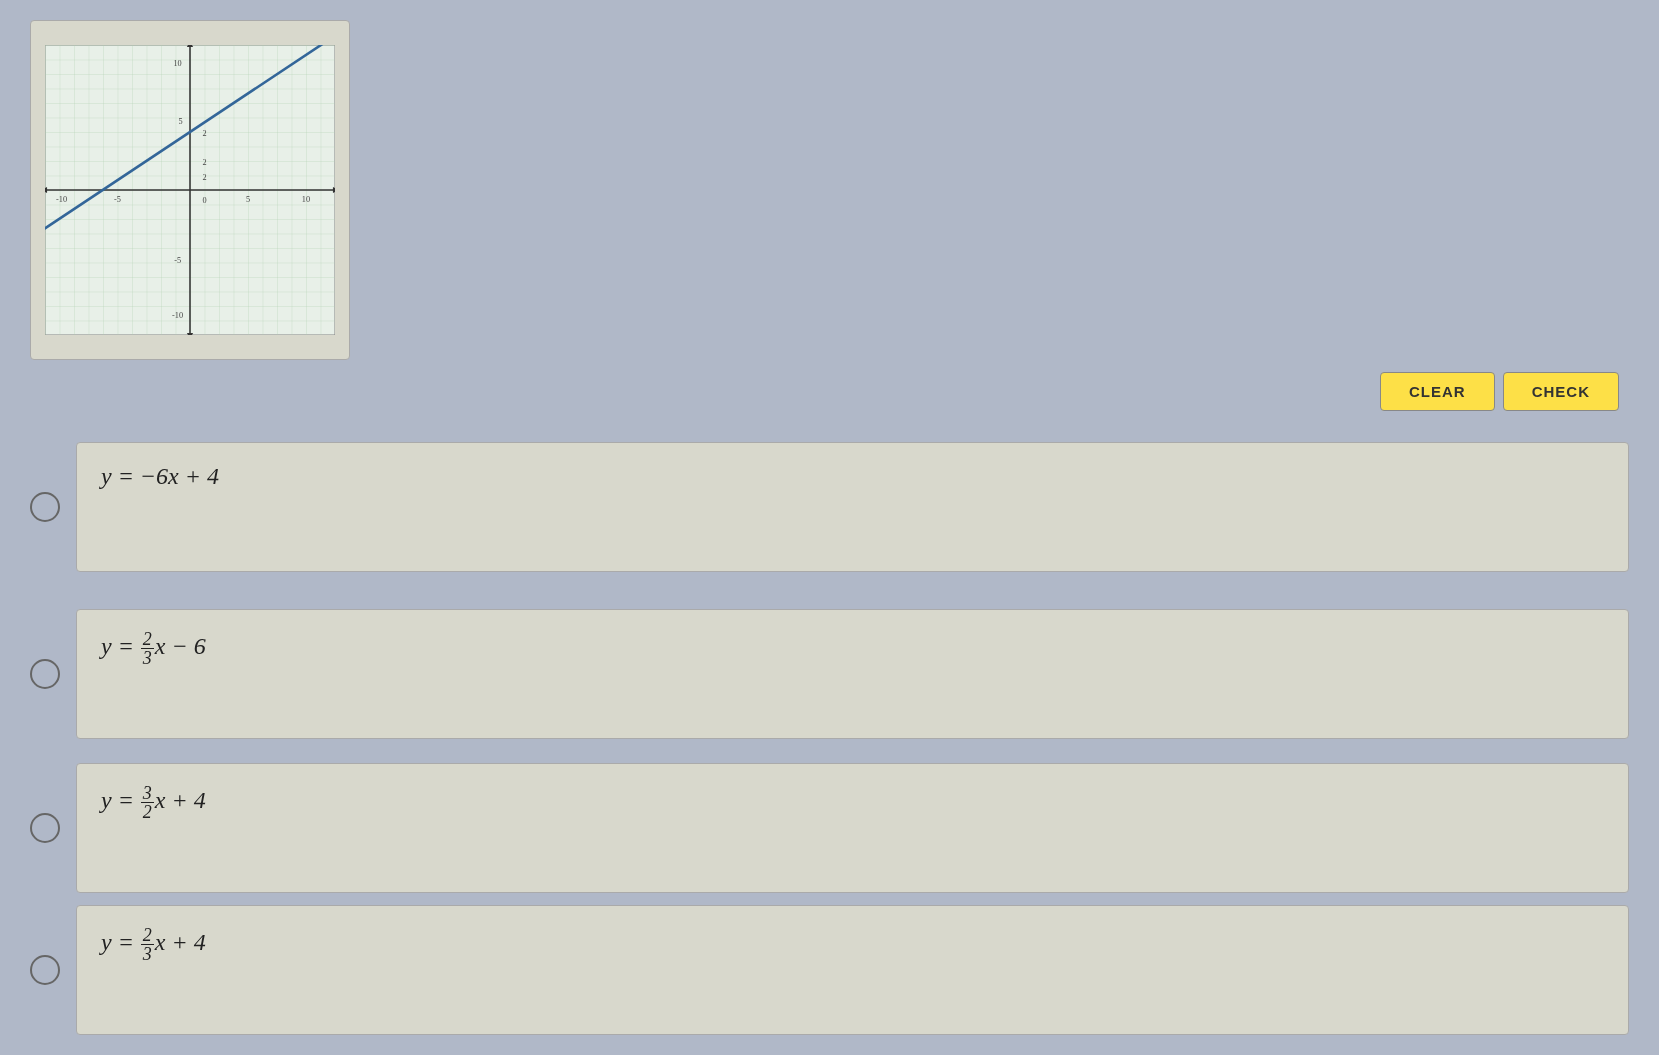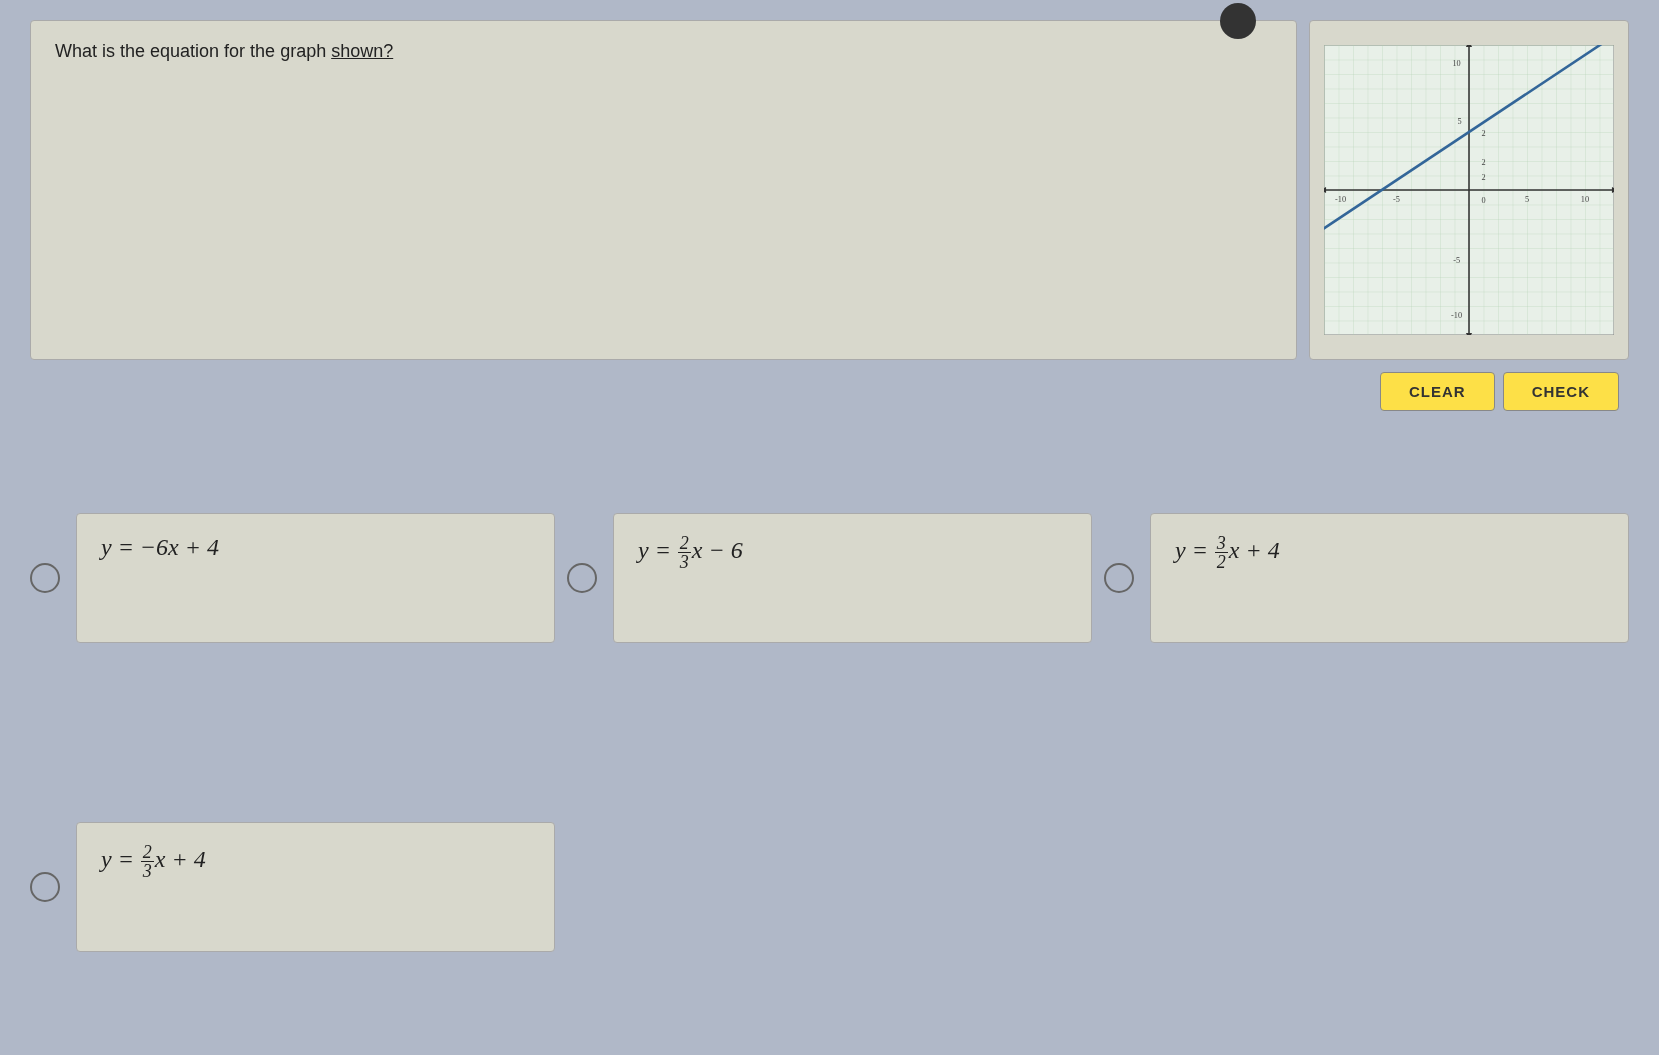--- a/index.html
+++ b/index.html
@@ -96,21 +96,21 @@
       border: 1px solid #888;
       border-radius: 4px;
       cursor: pointer;
       background: #fde047;
       color: #333;
     }
 
     
     .choices-grid {
       display: grid;
-      grid-template-columns: 1fr 1fr 1fr;
+      grid-template-columns: 1fr;
       grid-template-rows: 1fr 1fr;
       gap: 12px;
       flex: 1;
     }
 
     .choice-item {
       display: flex;
       align-items: center;
       gap: 16px;
     }
@@ -164,26 +164,20 @@
       padding: 0 2px;
       font-size: 18px;
     }
   </style>
 </head>
 <body>
 
 <div class="main-container">
 
   <div class="top-section">
-    <div class="question-panel">
-      <div class="deco-circle"></div>
-      <p class="question-text">
-        What is the equation for the graph <u>shown?</u>
-      </p>
-    </div>
 
     <div class="graph-panel">
 
       <svg class="graph-svg" viewBox="0 0 280 280" xmlns="http://www.w3.org/2000/svg">
 
         <defs>
           <pattern id="smallgrid" width="14" height="14" patternUnits="userSpaceOnUse">
             <path d="M 14 0 L 0 0 0 14" fill="none" stroke="#aaccaa" stroke-width="0.5"></path>
           </pattern>
         </defs>

